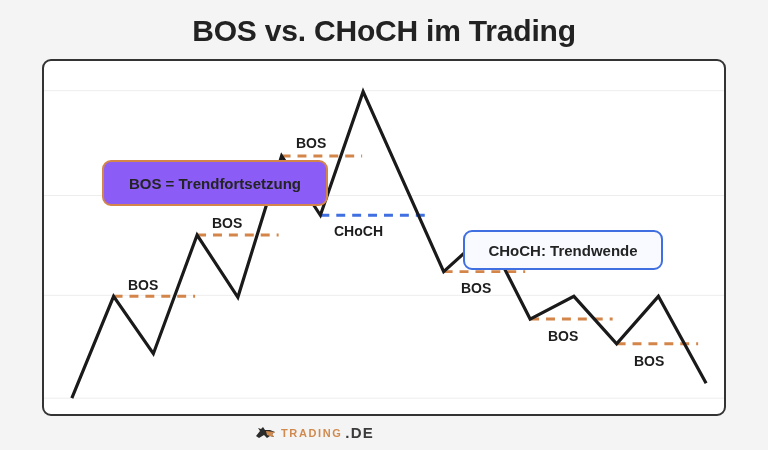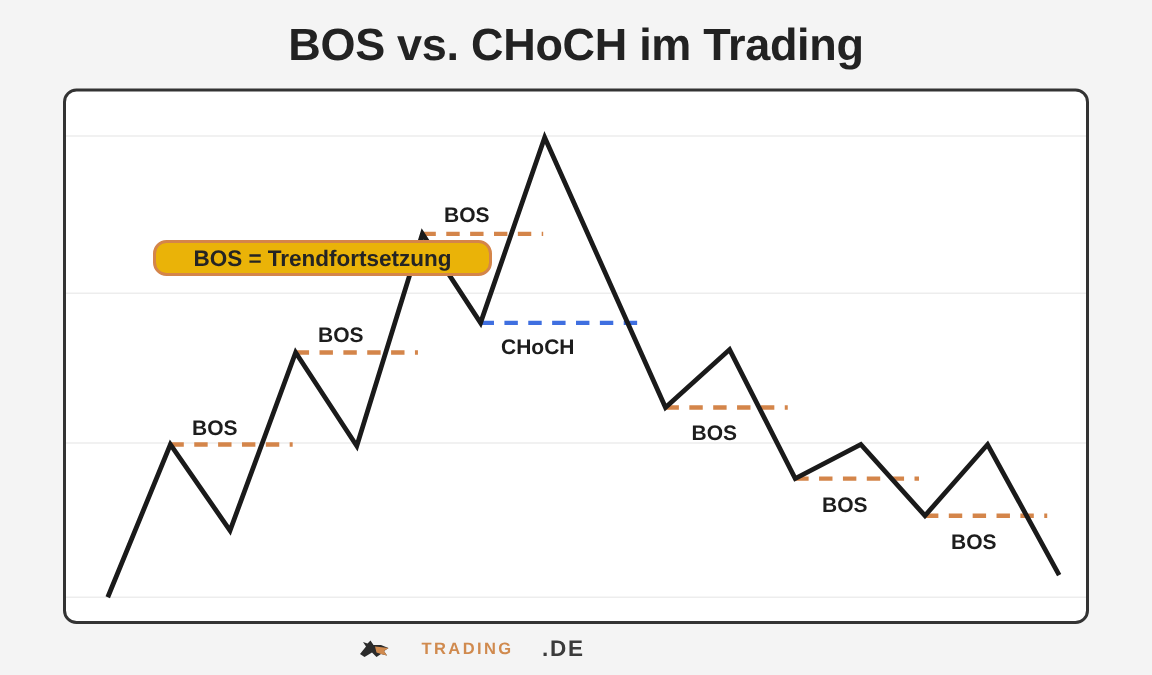--- a/index.html
+++ b/index.html
@@ -61,23 +61,23 @@
     font-weight: bold;
     color: #242424;
     border-radius: 9px;
     white-space: nowrap;
     font-family: "Liberation Sans", sans-serif;
   }
   .callout-bos {
     left: 58px;
     top: 99px;
     width: 226px;
-    height: 24px;
+    height: 46px;
     border: 2px solid #d4854a;
-    background: #eab308;
+    background: #8b5cf6;
   }
   .callout-choch {
     left: 419px;
     top: 169px;
     width: 200px;
     height: 40px;
     border: 2px solid #3f6fe0;
     background: #f8faff;
   }
   .marker-label {
@@ -89,21 +89,21 @@
     font-family: "Liberation Sans", sans-serif;
   }
   .footer {
     position: absolute;
     left: 0;
     bottom: 9px;
     width: 628px;
     display: flex;
     align-items: center;
     justify-content: center;
-    gap: 19px;
+    gap: 3px;
   }
   .footer-logo-mark {
     width: 24px;
     height: 16px;
     position: relative;
     display: inline-block;
   }
   .footer-word {
     font-size: 11px;
     font-weight: bold;
@@ -152,20 +152,23 @@
         <div class="marker-label" style="left: 290px; top: 162px; text-align: center;">CHoCH</div>
         <div class="marker-label" style="left: 417px; top: 219px;">BOS</div>
         <div class="marker-label" style="left: 504px; top: 267px;">BOS</div>
         <div class="marker-label" style="left: 590px; top: 292px;">BOS</div>
       </div>
 
     <div class="callout callout-bos">
       <span>BOS = Trendfortsetzung</span>
     </div>
 
+    <div class="callout callout-choch">
+      <span>CHoCH: Trendwende</span>
+    </div>
   </div>
 
   <div class="footer">
     <span class="footer-logo-mark">
       <svg viewBox="0 0 24 16" width="24" height="16" aria-hidden="true">
         <path d="M2 11 L6 6 L4 3 L7 4 L9 2 L11 5 L16 5 L21 7 L18 9 L20 12 L16 11 L13 13 L10 10 L5 13 Z" fill="#2b2b2b"></path>
         <path d="M12 6 L21 7 L18 9 L20 12 L16 11 L13 10 Z" fill="#d08a4e"></path>
       </svg>
     </span>
     <span class="footer-word">TRADING</span>

